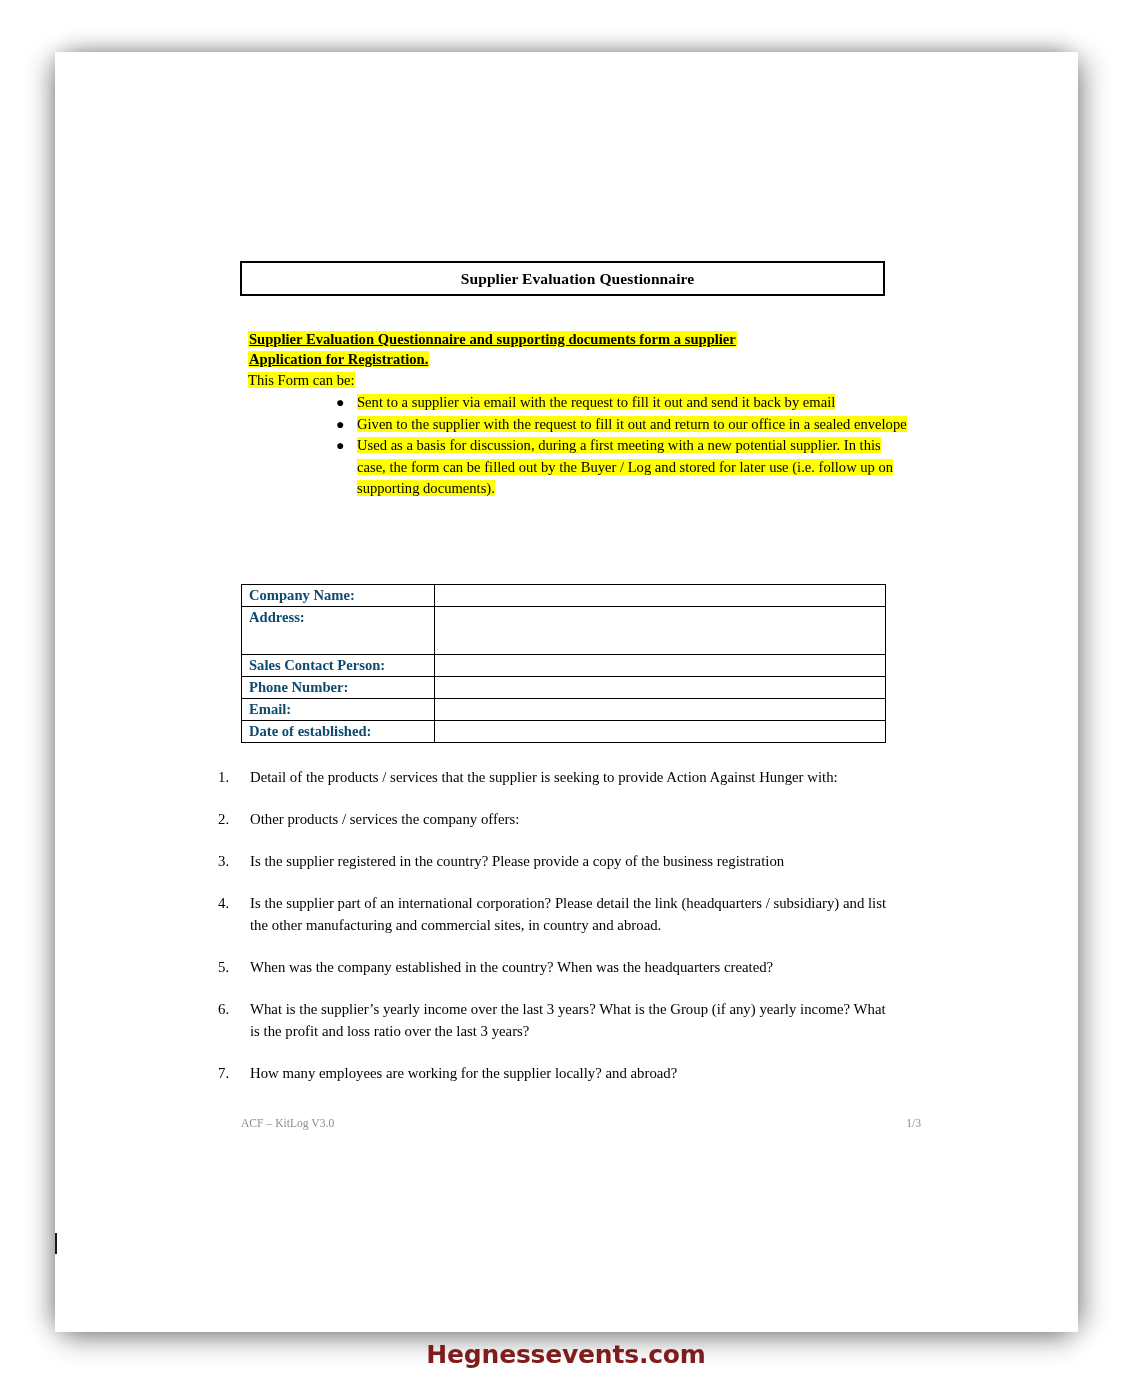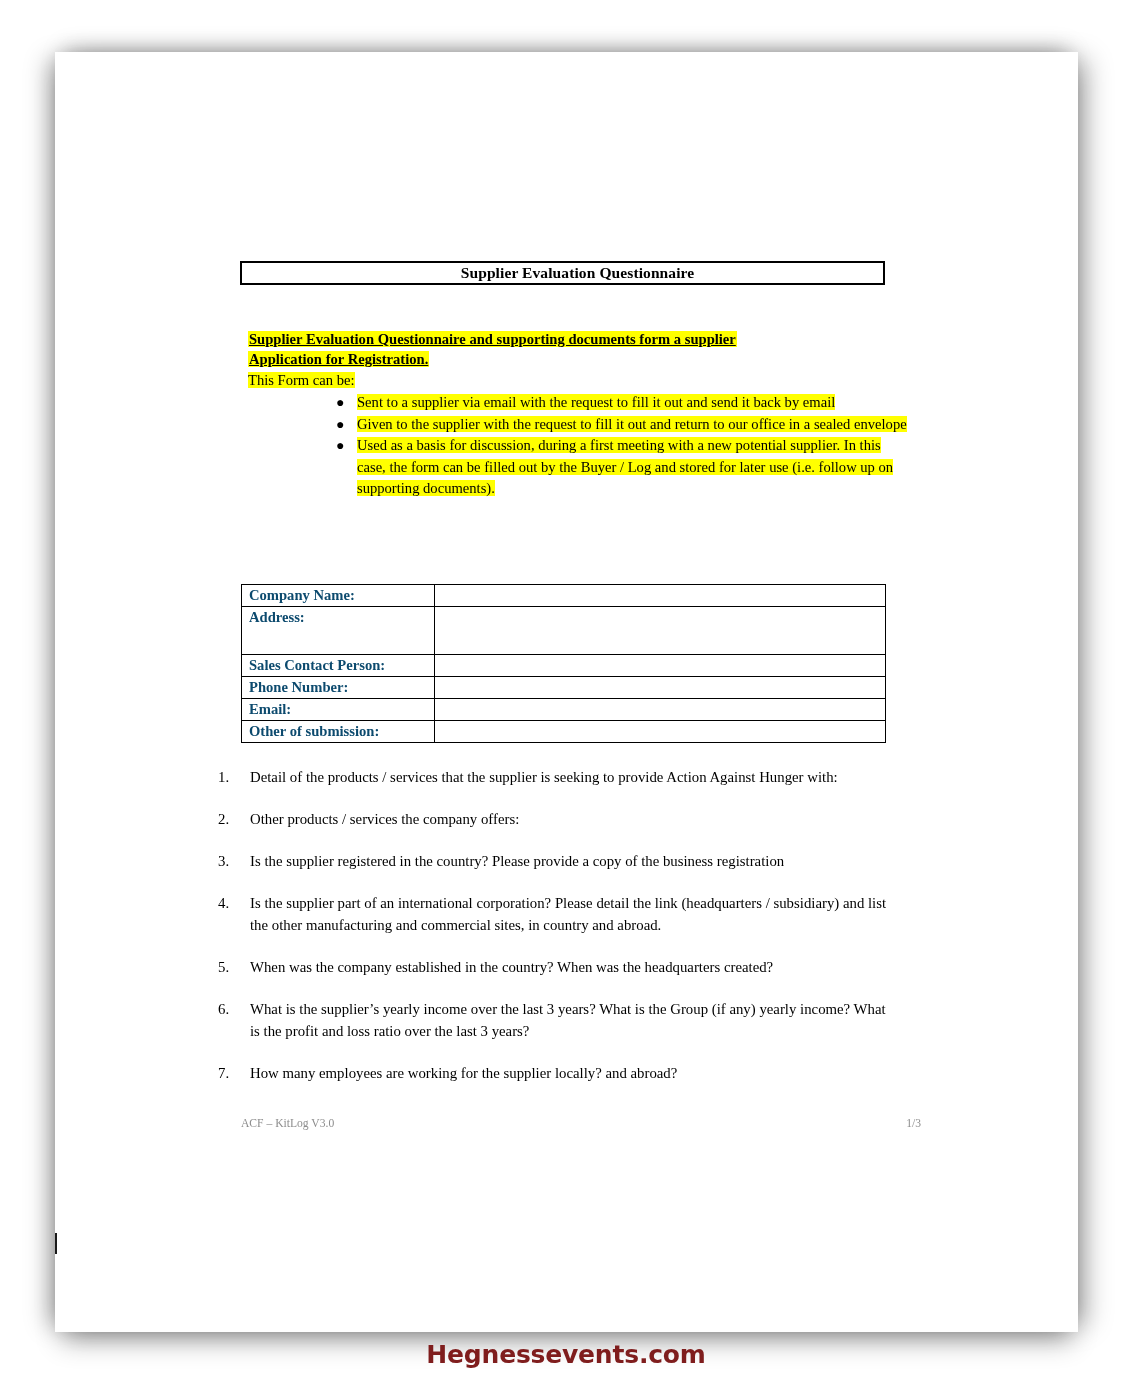--- a/index.html
+++ b/index.html
@@ -44,21 +44,21 @@
     width: 1023px;
     height: 1280px;
   }
 
   
   .title-box {
     position: absolute;
     left: 185px;
     top: 209px;
     width: 645px;
-    height: 24px;
+    height: 35px;
     border: 2px solid #000000;
     box-sizing: border-box;
     display: flex;
     align-items: center;
     justify-content: center;
     padding-left: 30px;
   }
   .title-box .title-text {
     font-weight: bold;
     font-size: 15.5px;
@@ -260,21 +260,21 @@
         </tr>
         <tr>
           <td>Phone Number:</td>
           <td class="value-cell"></td>
         </tr>
         <tr>
           <td>Email:</td>
           <td class="value-cell"></td>
         </tr>
         <tr>
-          <td>Other of submission:</td>
+          <td>Date of established:</td>
           <td class="value-cell"></td>
         </tr>
       </tbody>
     </table>
 
     <ol class="questions">
       <li>
         <span class="q-num">1.</span>
         <span>Detail of the products / services that the supplier is seeking to provide Action Against Hunger with:</span>
       </li>

